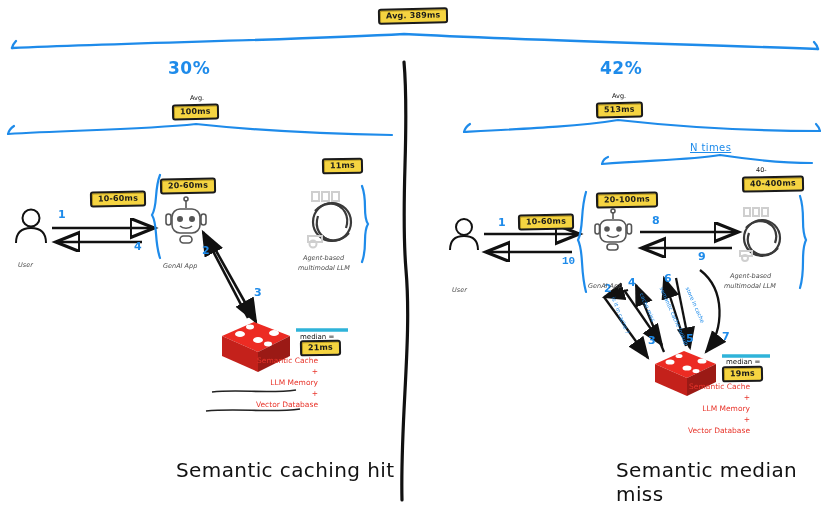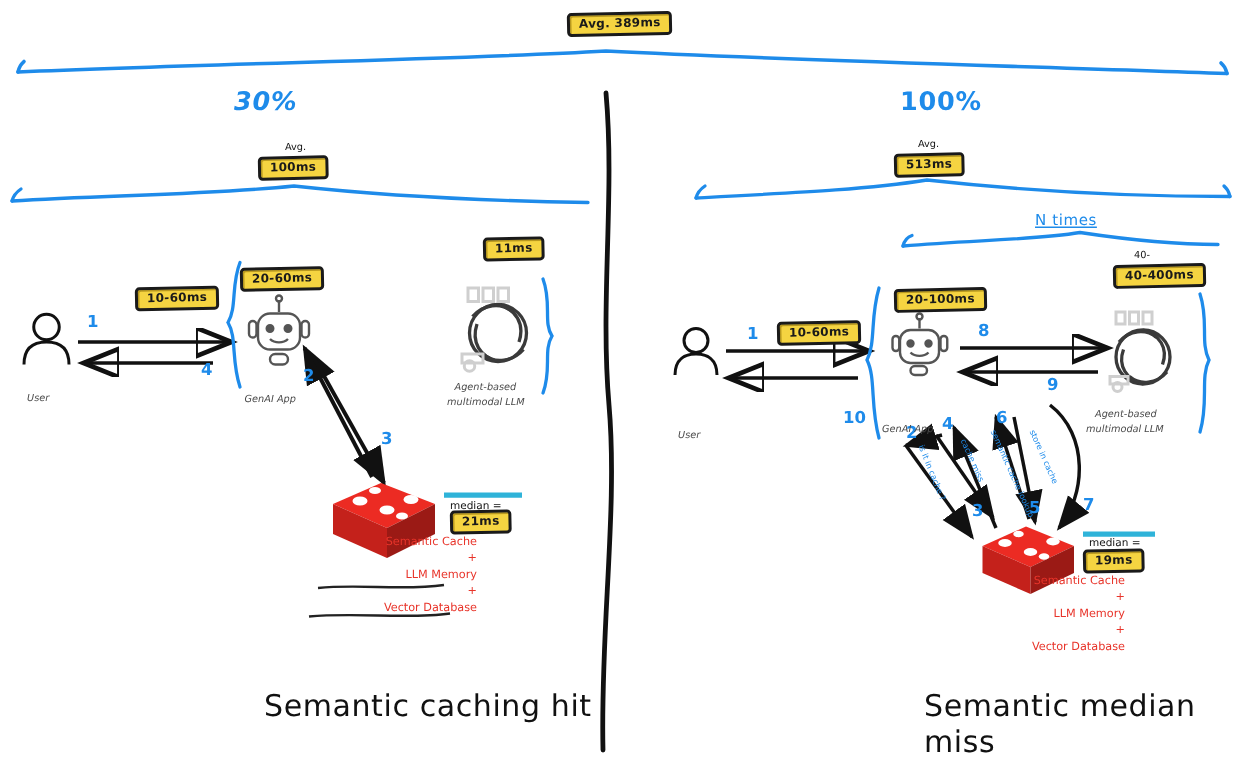--- a/index.html
+++ b/index.html
@@ -232,21 +232,21 @@
       <ellipse cx="702" cy="361" rx="4.5" ry="2.6"></ellipse>
       <ellipse cx="679" cy="356" rx="3.5" ry="2.1"></ellipse>
       <ellipse cx="696" cy="371" rx="3.5" ry="2.1"></ellipse>
     </g>
   </g>
   <path d="M722,356 L770,356" stroke="#2fb3d9" stroke-width="3.5"></path>
 </svg>
 
 <div class="lbl" style="left:378px;top:8px;">Avg. 389ms</div>
 
-<div class="pct" style="left:156px;top:58px;font-style:italic;">30%</div>
+<div class="pct" style="left:168px;top:58px;">30%</div>
 <div class="cap tiny" style="left:190px;top:94px;">Avg.</div>
 <div class="lbl" style="left:172px;top:104px;">100ms</div>
 
 <div class="lbl" style="left:90px;top:191px;">10-60ms</div>
 <div class="lbl" style="left:160px;top:178px;">20-60ms</div>
 <div class="lbl" style="left:322px;top:158px;">11ms</div>
 
 <div class="num" style="left:58px;top:208px;">1</div>
 <div class="num" style="left:134px;top:240px;">4</div>
 <div class="num" style="left:202px;top:244px;">2</div>
@@ -263,32 +263,32 @@
 <div class="stack red" style="left:194px;top:356px;width:124px;font-size:7.5px;">
   <div>Semantic Cache</div>
   <div>+</div>
   <div>LLM Memory</div>
   <div>+</div>
   <div>Vector Database</div>
 </div>
 
 <div class="title" style="left:176px;top:458px;">Semantic caching hit</div>
 
-<div class="pct" style="left:600px;top:58px;">100%</div>
+<div class="pct" style="left:600px;top:58px;">42%</div>
 <div class="cap tiny" style="left:612px;top:92px;">Avg.</div>
 <div class="lbl" style="left:596px;top:102px;">513ms</div>
 <div class="ntimes" style="left:690px;top:142px;">N times</div>
 
 <div class="lbl" style="left:518px;top:214px;">10-60ms</div>
 <div class="lbl" style="left:596px;top:192px;">20-100ms</div>
 <div class="cap tiny" style="left:708px;top:166px;margin-left:48px;">40-</div>
 <div class="lbl" style="left:742px;top:176px;">40-400ms</div>
 
 <div class="num" style="left:498px;top:216px;">1</div>
-<div class="num" style="left:562px;top:272px;">10</div>
+<div class="num" style="left:562px;top:255px;font-family:Liberation Mono, monospace;">10</div>
 <div class="num" style="left:652px;top:214px;">8</div>
 <div class="num" style="left:698px;top:250px;">9</div>
 <div class="num" style="left:604px;top:282px;">2</div>
 <div class="num" style="left:648px;top:334px;">3</div>
 <div class="num" style="left:628px;top:276px;">4</div>
 <div class="num" style="left:686px;top:332px;">5</div>
 <div class="num" style="left:664px;top:272px;">6</div>
 <div class="num" style="left:722px;top:330px;">7</div>
 
 <div class="cap tiny grey" style="left:452px;top:286px;">User</div>

